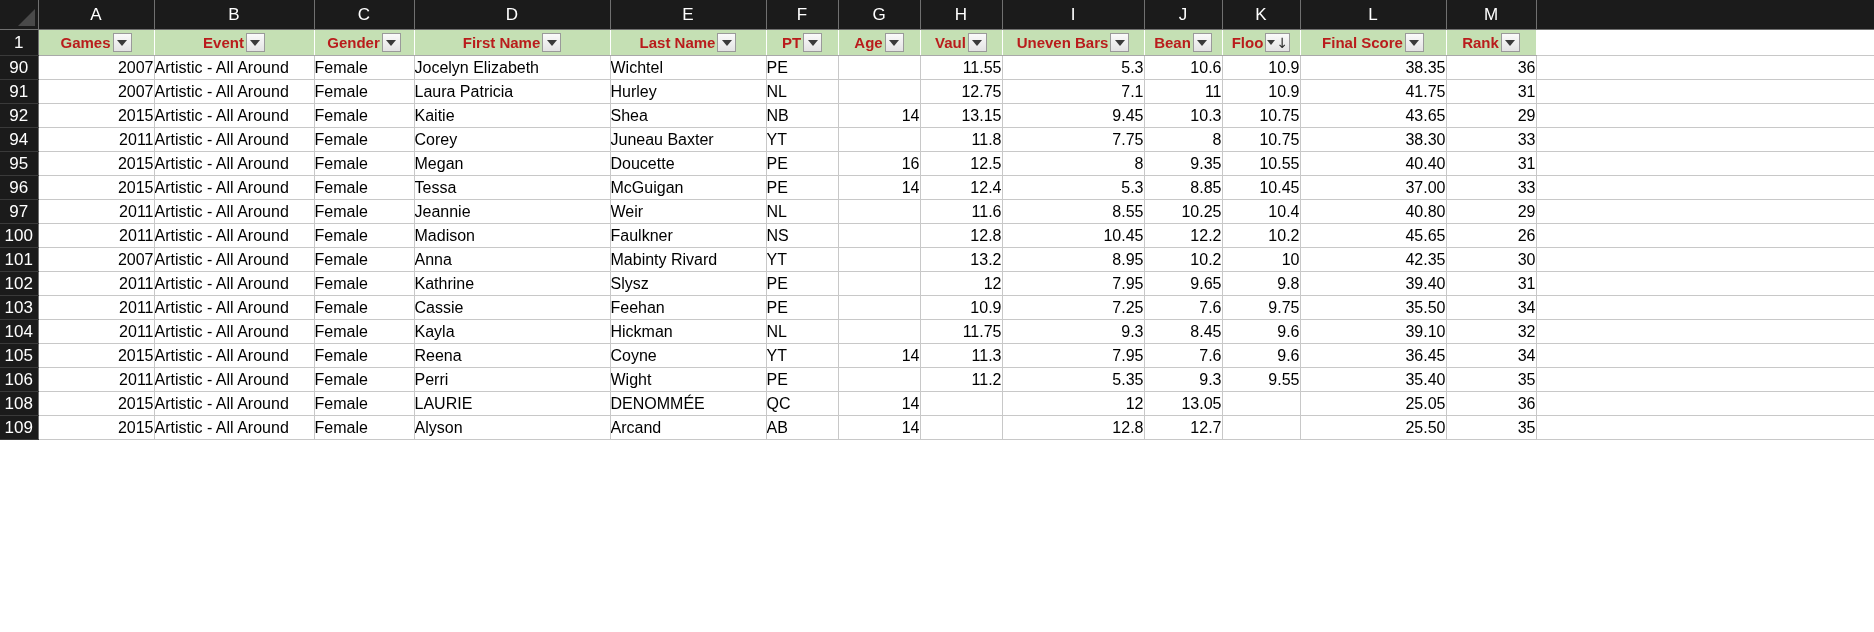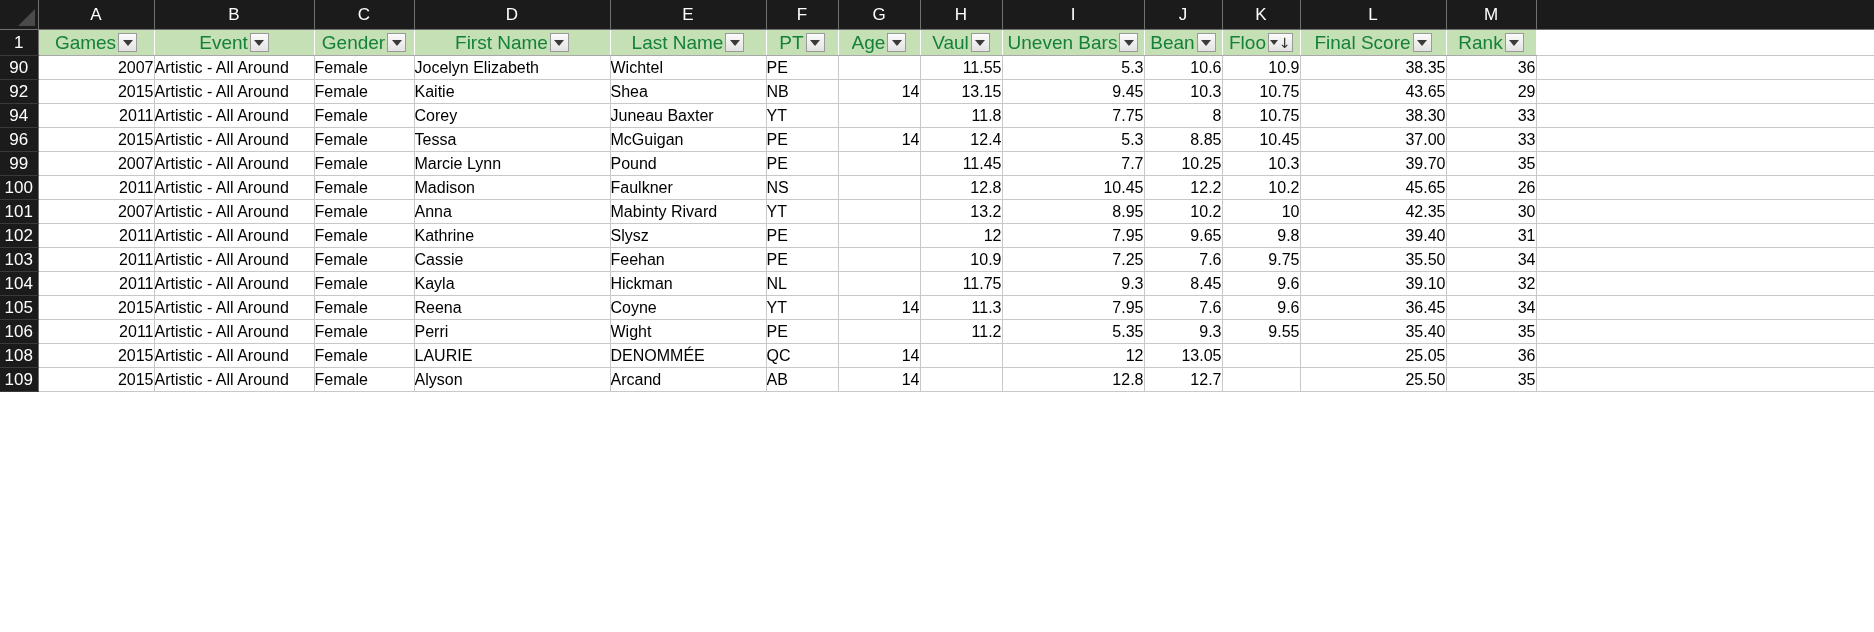--- a/index.html
+++ b/index.html
@@ -80,23 +80,23 @@
   }
   .fh-wrap {
     display: flex;
     align-items: center;
     justify-content: center;
     height: 25px;
     gap: 2px;
     overflow: hidden;
   }
   .fh-label {
-    font-size: 19px;
-    font-weight: normal;
-    color: #15803d;
+    font-size: 15px;
+    font-weight: bold;
+    color: #b91c1c;
     line-height: 25px;
     overflow: hidden;
     white-space: nowrap;
     text-overflow: clip;
     flex: 0 1 auto;
   }
   .fh-btn {
     flex: 0 0 auto;
     width: 19px;
     height: 19px;
@@ -308,20 +308,37 @@
           <td class="cell num"></td>
           <td class="cell num">11.55</td>
           <td class="cell num">5.3</td>
           <td class="cell num">10.6</td>
           <td class="cell num">10.9</td>
           <td class="cell num">38.35</td>
           <td class="cell num">36</td>
           <td class="cell"></td>
         </tr>
         <tr class="data-row">
+          <td class="rownum">91</td>
+          <td class="cell num">2007</td>
+          <td class="cell text">Artistic - All Around</td>
+          <td class="cell text">Female</td>
+          <td class="cell text">Laura Patricia</td>
+          <td class="cell text">Hurley</td>
+          <td class="cell text">NL</td>
+          <td class="cell num"></td>
+          <td class="cell num">12.75</td>
+          <td class="cell num">7.1</td>
+          <td class="cell num">11</td>
+          <td class="cell num">10.9</td>
+          <td class="cell num">41.75</td>
+          <td class="cell num">31</td>
+          <td class="cell"></td>
+        </tr>
+        <tr class="data-row">
           <td class="rownum">92</td>
           <td class="cell num">2015</td>
           <td class="cell text">Artistic - All Around</td>
           <td class="cell text">Female</td>
           <td class="cell text">Kaitie</td>
           <td class="cell text">Shea</td>
           <td class="cell text">NB</td>
           <td class="cell num">14</td>
           <td class="cell num">13.15</td>
           <td class="cell num">9.45</td>
@@ -342,51 +359,68 @@
           <td class="cell num"></td>
           <td class="cell num">11.8</td>
           <td class="cell num">7.75</td>
           <td class="cell num">8</td>
           <td class="cell num">10.75</td>
           <td class="cell num">38.30</td>
           <td class="cell num">33</td>
           <td class="cell"></td>
         </tr>
         <tr class="data-row">
+          <td class="rownum">95</td>
+          <td class="cell num">2015</td>
+          <td class="cell text">Artistic - All Around</td>
+          <td class="cell text">Female</td>
+          <td class="cell text">Megan</td>
+          <td class="cell text">Doucette</td>
+          <td class="cell text">PE</td>
+          <td class="cell num">16</td>
+          <td class="cell num">12.5</td>
+          <td class="cell num">8</td>
+          <td class="cell num">9.35</td>
+          <td class="cell num">10.55</td>
+          <td class="cell num">40.40</td>
+          <td class="cell num">31</td>
+          <td class="cell"></td>
+        </tr>
+        <tr class="data-row">
           <td class="rownum">96</td>
           <td class="cell num">2015</td>
           <td class="cell text">Artistic - All Around</td>
           <td class="cell text">Female</td>
           <td class="cell text">Tessa</td>
           <td class="cell text">McGuigan</td>
           <td class="cell text">PE</td>
           <td class="cell num">14</td>
           <td class="cell num">12.4</td>
           <td class="cell num">5.3</td>
           <td class="cell num">8.85</td>
           <td class="cell num">10.45</td>
           <td class="cell num">37.00</td>
           <td class="cell num">33</td>
           <td class="cell"></td>
         </tr>
         <tr class="data-row">
-          <td class="rownum">99</td>
-          <td class="cell num">2007</td>
-          <td class="cell text">Artistic - All Around</td>
-          <td class="cell text">Female</td>
-          <td class="cell text">Marcie Lynn</td>
-          <td class="cell text">Pound</td>
-          <td class="cell text">PE</td>
-          <td class="cell num"></td>
-          <td class="cell num">11.45</td>
-          <td class="cell num">7.7</td>
+          <td class="rownum">97</td>
+          <td class="cell num">2011</td>
+          <td class="cell text">Artistic - All Around</td>
+          <td class="cell text">Female</td>
+          <td class="cell text">Jeannie</td>
+          <td class="cell text">Weir</td>
+          <td class="cell text">NL</td>
+          <td class="cell num"></td>
+          <td class="cell num">11.6</td>
+          <td class="cell num">8.55</td>
           <td class="cell num">10.25</td>
-          <td class="cell num">10.3</td>
-          <td class="cell num">39.70</td>
-          <td class="cell num">35</td>
+          <td class="cell num">10.4</td>
+          <td class="cell num">40.80</td>
+          <td class="cell num">29</td>
           <td class="cell"></td>
         </tr>
         <tr class="data-row">
           <td class="rownum">100</td>
           <td class="cell num">2011</td>
           <td class="cell text">Artistic - All Around</td>
           <td class="cell text">Female</td>
           <td class="cell text">Madison</td>
           <td class="cell text">Faulkner</td>
           <td class="cell text">NS</td>

